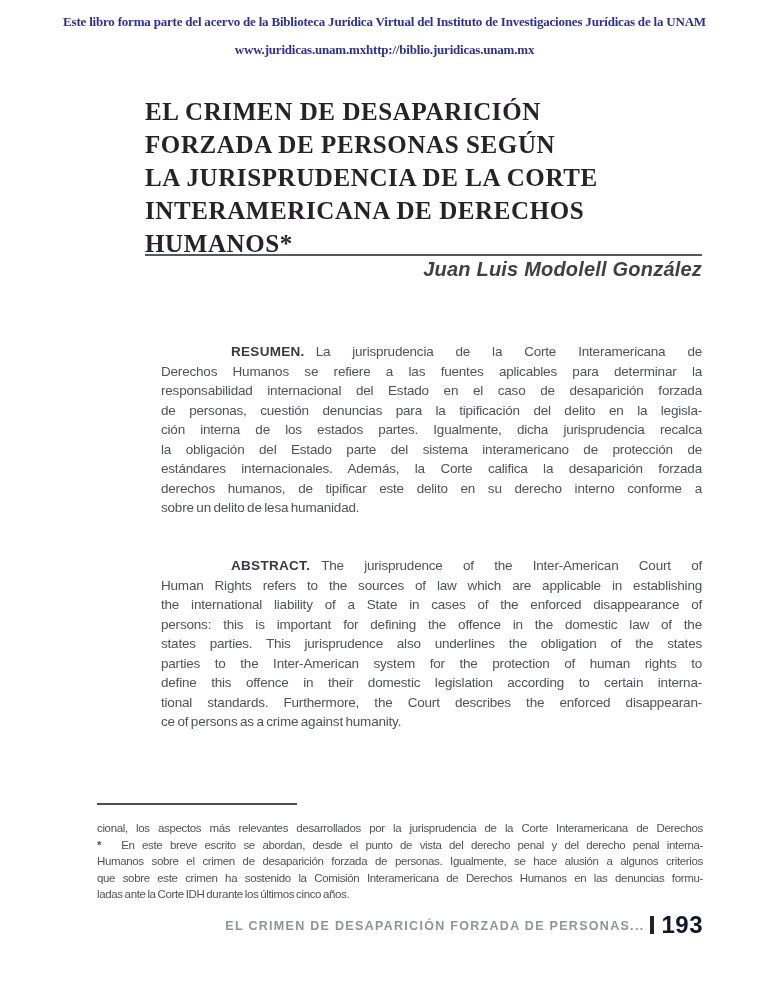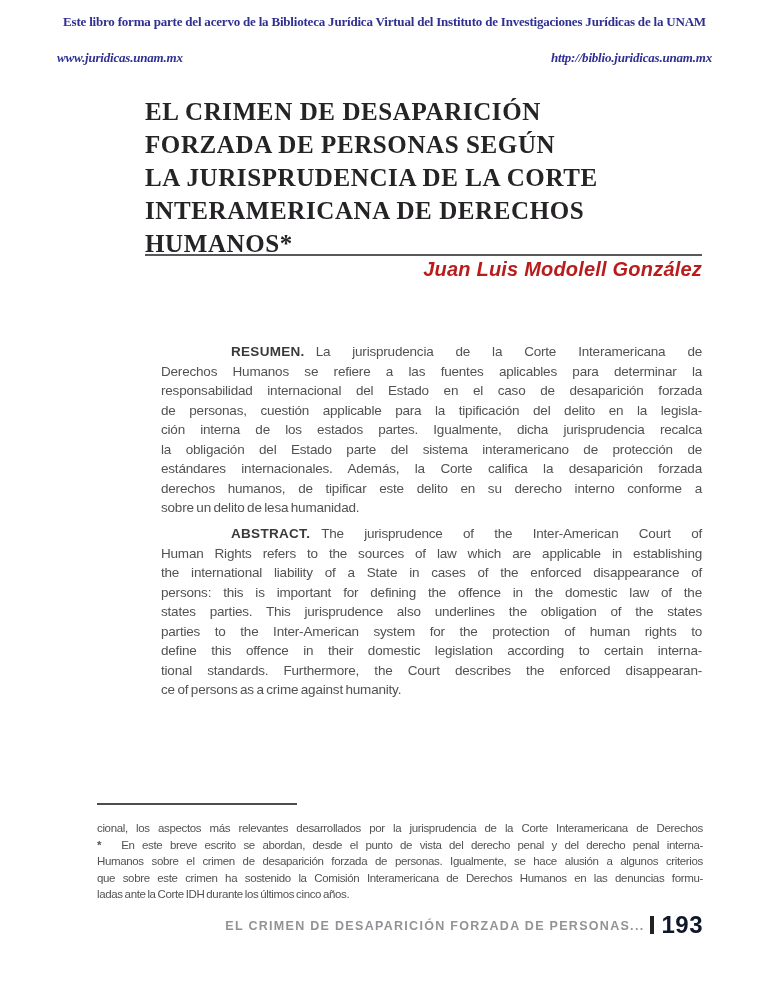--- a/index.html
+++ b/index.html
@@ -14,57 +14,57 @@
   
   .header{
     position:absolute;top:13px;left:57px;width:655px;
     font-family:"Liberation Serif", serif;
     font-weight:700;
     color:#2f3092;
     font-size:13px;
     letter-spacing:-0.2px;
   }
   .header-notice{white-space:nowrap;text-align:center;line-height:18px;}
-  .header-urls{display:flex;justify-content:space-between;line-height:18px;margin-top:18px;font-style:italic;}
+  .header-urls{display:flex;justify-content:center;line-height:18px;margin-top:10px;}
   
   .title{
     position:absolute;top:95px;left:145px;width:557px;
     font-size:25px;font-weight:700;line-height:33px;
     color:#262326;letter-spacing:0.6px;font-family:Liberation Serif, serif;
   }
   .title-rule{
     position:absolute;top:254px;left:145px;width:557px;height:2px;
     background:#58595b;
   }
   .author{
     position:absolute;top:258px;left:145px;width:557px;
     text-align:right;
     font-size:20px;font-weight:700;font-style:italic;
-    color:#b91c1c;letter-spacing:0.2px;
+    color:#404040;letter-spacing:0.2px;
   }
   
   .para{
     position:absolute;left:161px;width:541px;
     font-size:13.5px;line-height:19.5px;
     color:#515254;
     letter-spacing:-0.2px;word-spacing:-1px;
   }
   .para .line{
     text-align:justify;
     text-align-last:justify;
     height:19.5px;overflow:visible;
   }
   .para .line-last{text-align-last:auto;}
   .para .line-first{padding-left:70px;}
   .para-label{
     font-weight:700;color:#3a393c;letter-spacing:0.3px;
   }
   .label-gap{display:inline-block;width:11px;}
   .p-resumen{top:342px;}
-  .p-abstract{top:524px;}
+  .p-abstract{top:556px;}
   
   .fn-rule{
     position:absolute;top:803px;left:97px;width:200px;height:2px;
     background:#4d4d4f;
   }
   .footnote{
     position:absolute;top:820px;left:97px;width:606px;
     font-size:11.5px;line-height:16.5px;
     color:#515254;
     letter-spacing:-0.35px;word-spacing:-1px;
@@ -117,21 +117,21 @@
     <div class="title-line">INTERAMERICANA DE DERECHOS</div>
     <div class="title-line">HUMANOS*</div>
   </div>
   <div class="title-rule"></div>
   <div class="author">Juan Luis Modolell González</div>
 
   <div class="para p-resumen">
     <div class="line line-first"><span class="para-label">RESUMEN.</span><span class="label-gap"></span><span>La jurisprudencia de la Corte Interamericana de</span></div>
     <div class="line">Derechos Humanos se refiere a las fuentes aplicables para determinar la</div>
     <div class="line">responsabilidad internacional del Estado en el caso de desaparición forzada</div>
-    <div class="line">de personas, cuestión applicable para la tipificación del delito en la legisla-</div>
+    <div class="line">de personas, cuestión denuncias para la tipificación del delito en la legisla-</div>
     <div class="line">ción interna de los estados partes. Igualmente, dicha jurisprudencia recalca</div>
     <div class="line">la obligación del Estado parte del sistema interamericano de protección de</div>
     <div class="line">estándares internacionales. Además, la Corte califica la desaparición forzada</div>
     <div class="line">derechos humanos, de tipificar este delito en su derecho interno conforme a</div>
     <div class="line line-last">sobre un delito de lesa humanidad.</div>
   </div>
 
   <div class="para p-abstract">
     <div class="line line-first"><span class="para-label">ABSTRACT.</span><span class="label-gap"></span><span>The jurisprudence of the Inter-American Court of</span></div>
     <div class="line">Human Rights refers to the sources of law which are applicable in establishing</div>

